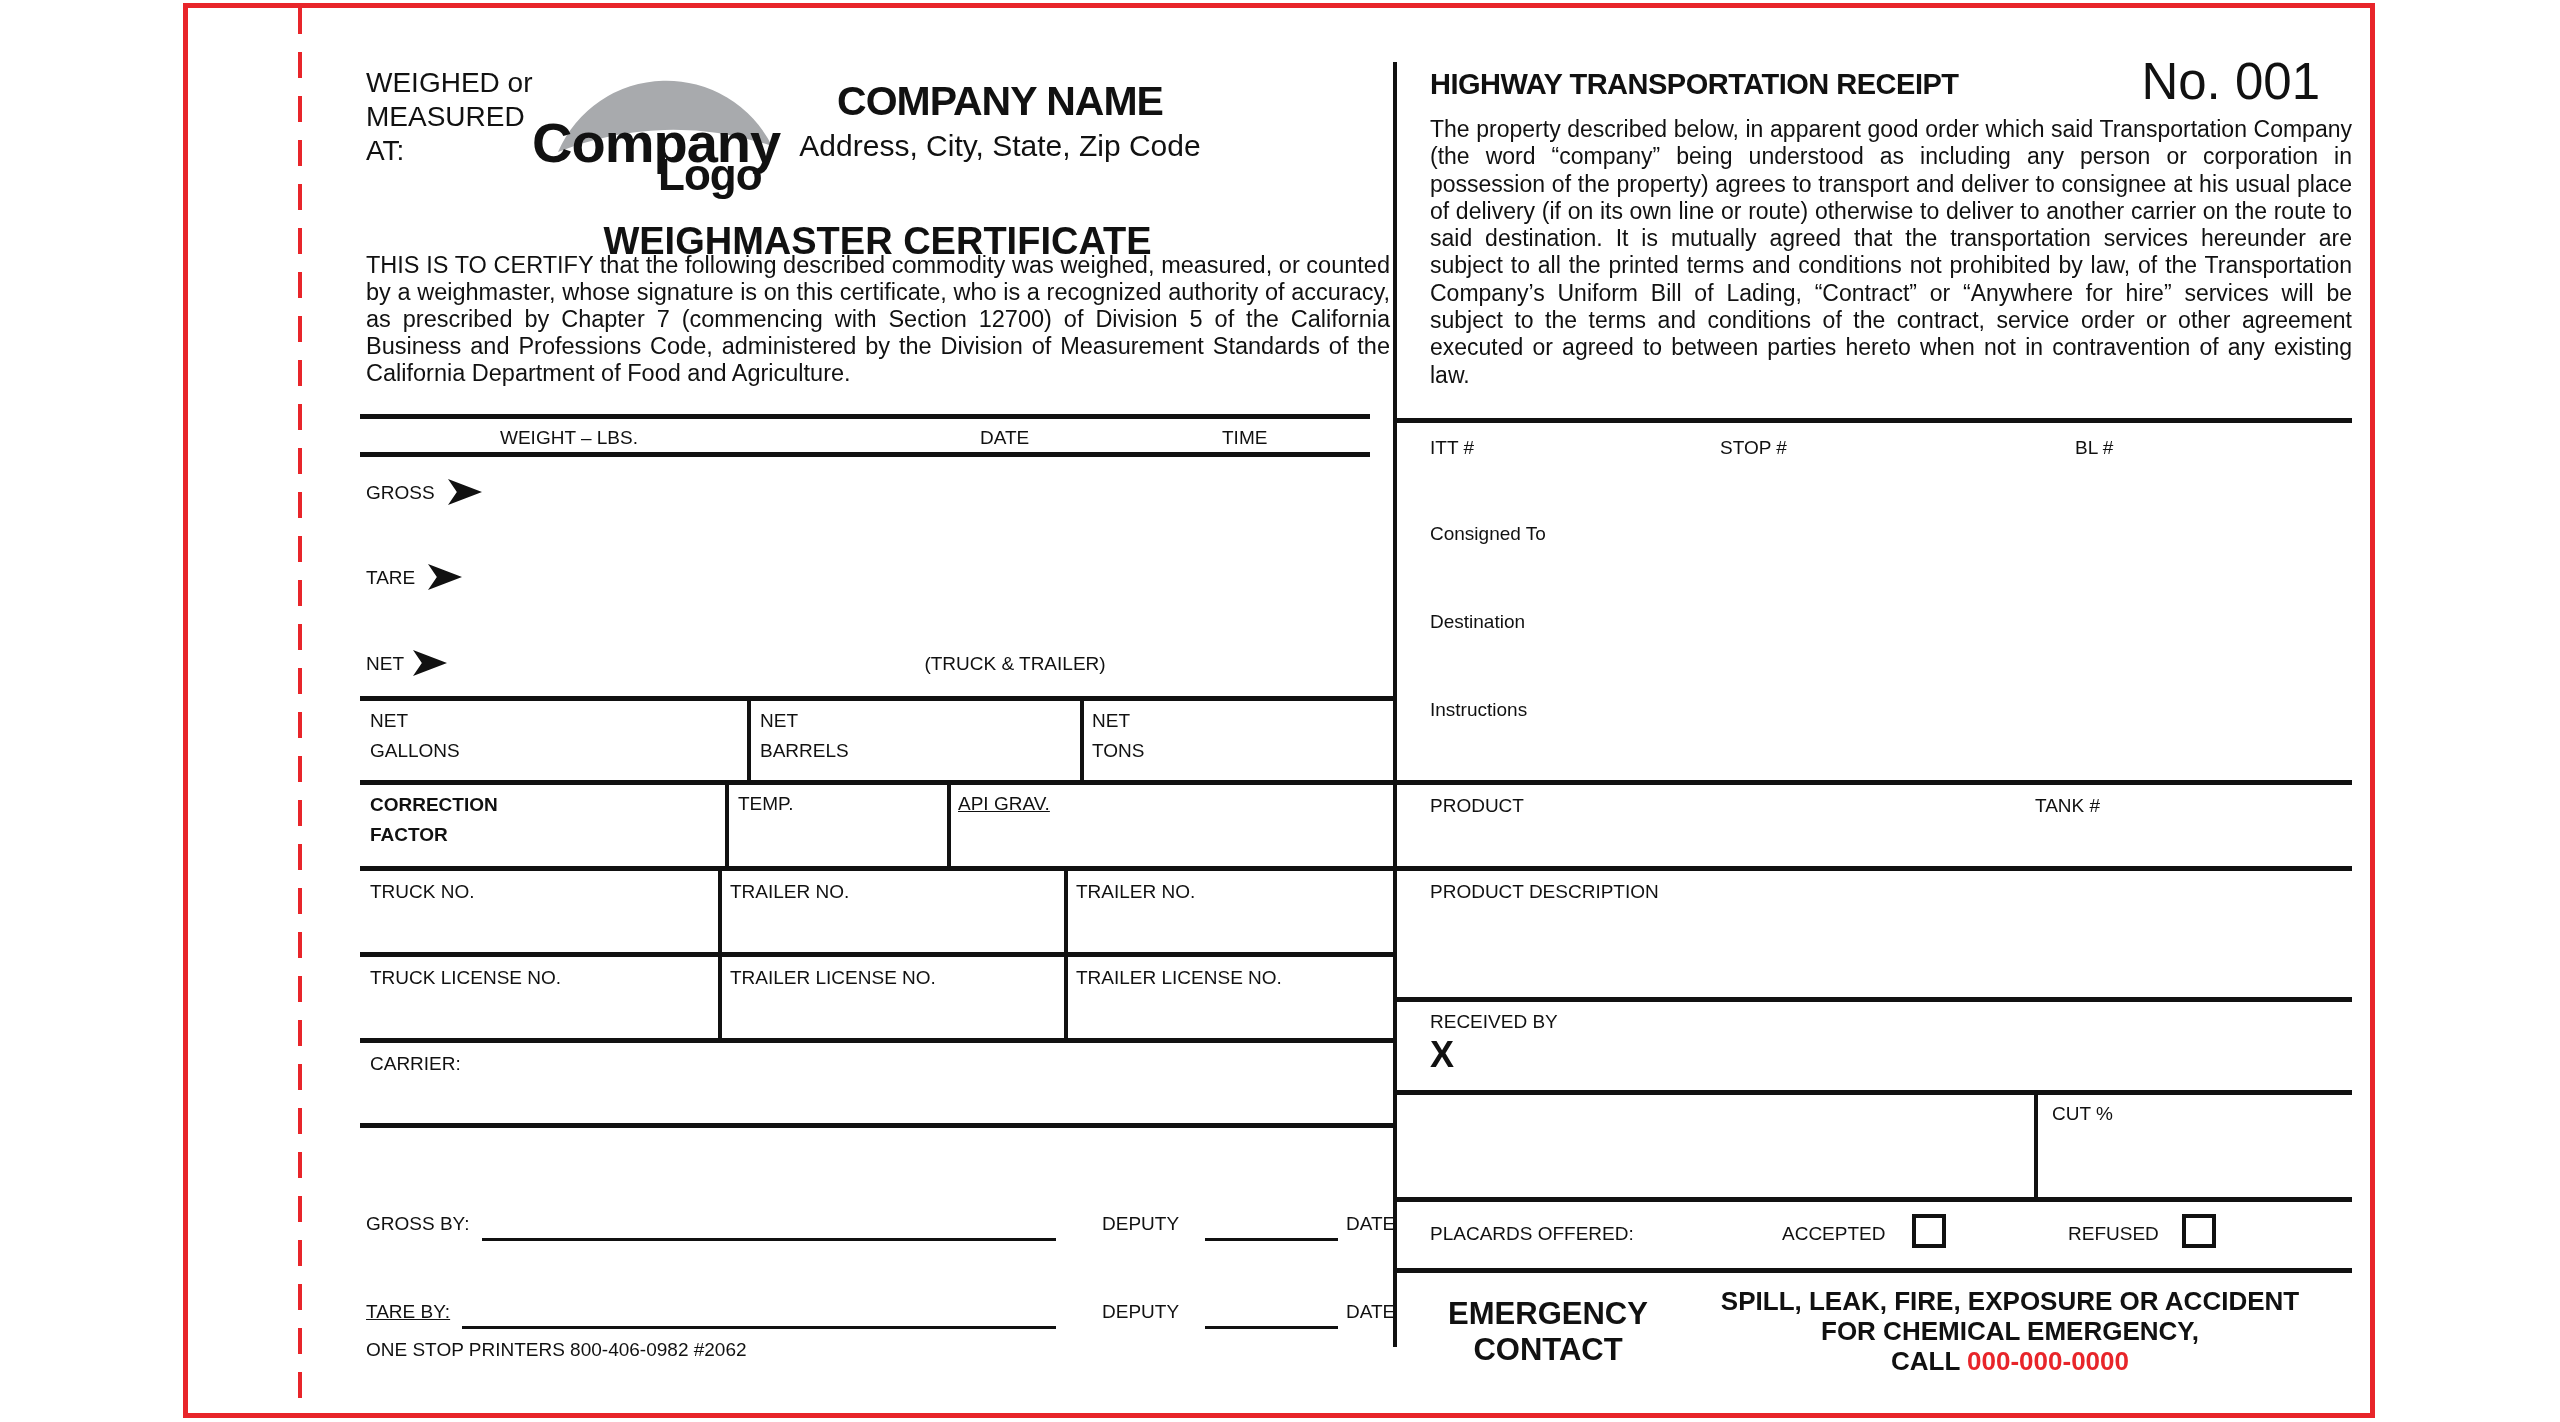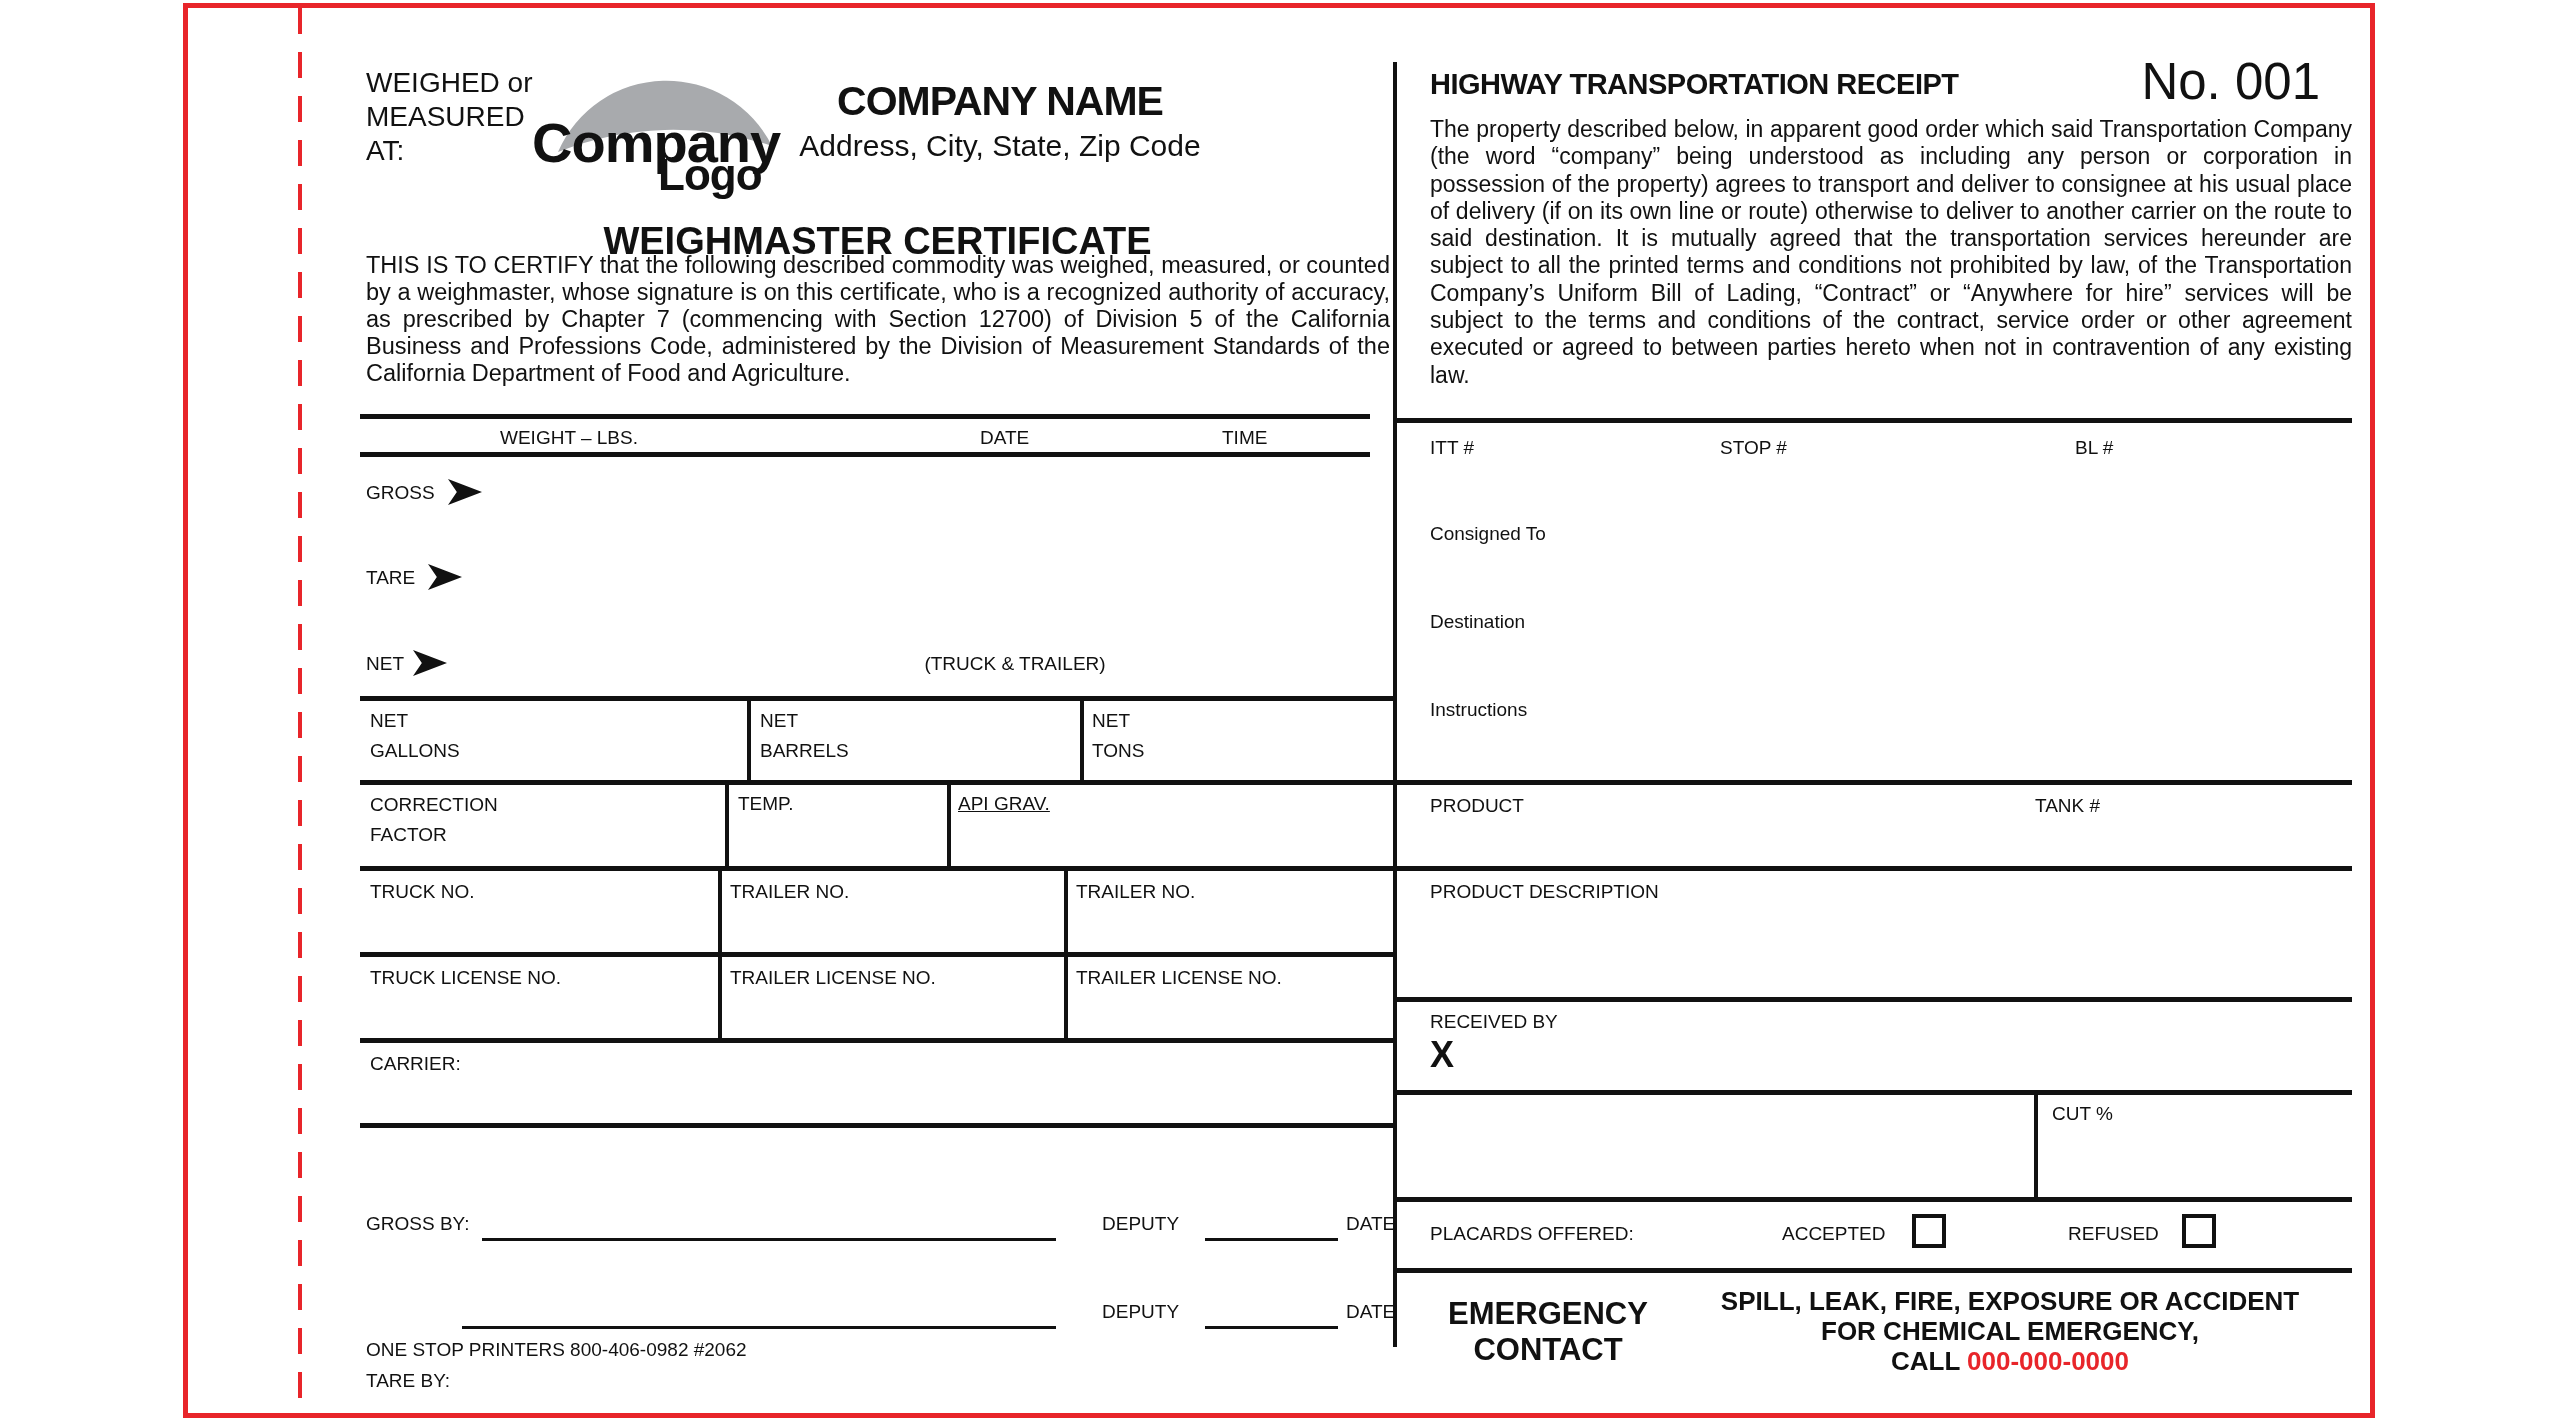--- a/index.html
+++ b/index.html
@@ -74,21 +74,21 @@
   <div class="lbl preline" style="left:370px;top:706px;">NET
 GALLONS</div>
   <div class="lbl preline" style="left:760px;top:706px;">NET
 BARRELS</div>
   <div class="lbl preline" style="left:1092px;top:706px;">NET
 TONS</div>
 
   <div class="hline" style="left:360px;top:780px;width:1035px;"></div>
   <div class="vline" style="left:725px;top:780px;height:86px;"></div>
   <div class="vline" style="left:947px;top:780px;height:86px;"></div>
-  <div class="lbl preline" style="left:370px;top:790px;">CORRECTION
+  <div class="lbl preline" style="left:370px;top:790px;font-weight:bold;">CORRECTION
 FACTOR</div>
   <div class="lbl" style="left:738px;top:790px;">TEMP.</div>
   <div class="lbl" style="left:958px;top:790px;text-decoration:underline;">API GRAV.</div>
 
   <div class="hline" style="left:360px;top:866px;width:1035px;"></div>
   <div class="vline" style="left:718px;top:866px;height:172px;"></div>
   <div class="vline" style="left:1064px;top:866px;height:172px;"></div>
   <div class="lbl" style="left:370px;top:878px;">TRUCK NO.</div>
   <div class="lbl" style="left:730px;top:878px;">TRAILER NO.</div>
   <div class="lbl" style="left:1076px;top:878px;">TRAILER NO.</div>
@@ -101,21 +101,21 @@
   <div class="hline" style="left:360px;top:1038px;width:1035px;"></div>
   <div class="lbl" style="left:370px;top:1050px;">CARRIER:</div>
   <div class="hline" style="left:360px;top:1123px;width:1035px;"></div>
 
   <div class="lbl" style="left:366px;top:1210px;">GROSS BY:</div>
   <div class="hline thin" style="left:482px;top:1238px;width:574px;"></div>
   <div class="lbl" style="left:1102px;top:1210px;">DEPUTY</div>
   <div class="hline thin" style="left:1205px;top:1238px;width:133px;"></div>
   <div class="lbl" style="left:1346px;top:1210px;">DATE</div>
 
-  <div class="lbl" style="left:366px;top:1367px;">TARE BY:</div>
+  <div class="lbl" style="left:366px;top:1298px;text-decoration:underline;">TARE BY:</div>
   <div class="hline thin" style="left:462px;top:1326px;width:594px;"></div>
   <div class="lbl" style="left:1102px;top:1298px;">DEPUTY</div>
   <div class="hline thin" style="left:1205px;top:1326px;width:133px;"></div>
   <div class="lbl" style="left:1346px;top:1298px;">DATE</div>
 
   <div class="lbl" style="left:366px;top:1336px;">ONE STOP PRINTERS 800-406-0982 #2062</div>
 
   <div class="vline" style="left:1393px;top:62px;height:1285px;"></div>
 
   <div class="abs bold" style="left:1430px;top:68px;font-size:29px;letter-spacing:-0.5px;white-space:nowrap;">HIGHWAY TRANSPORTATION RECEIPT</div>

